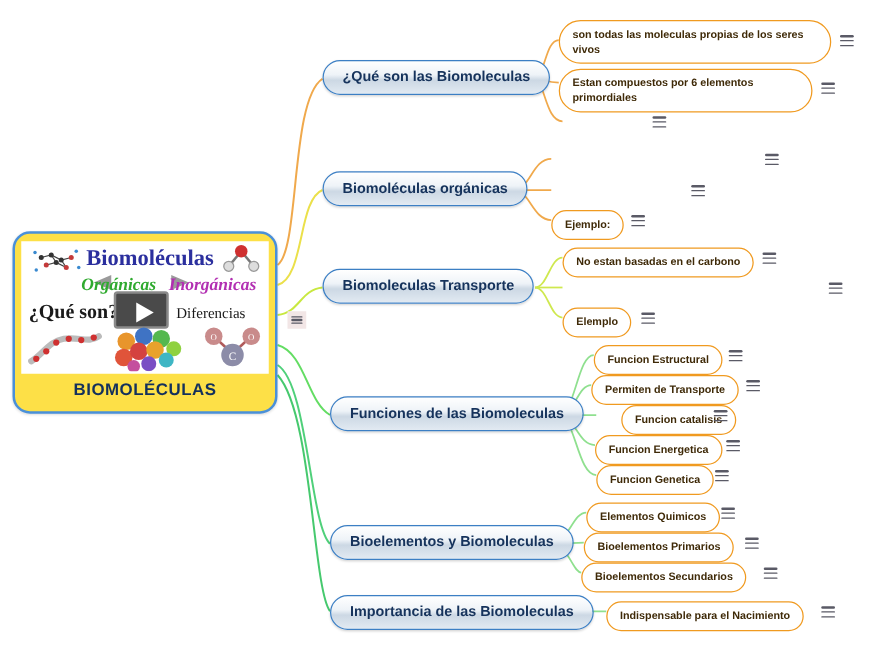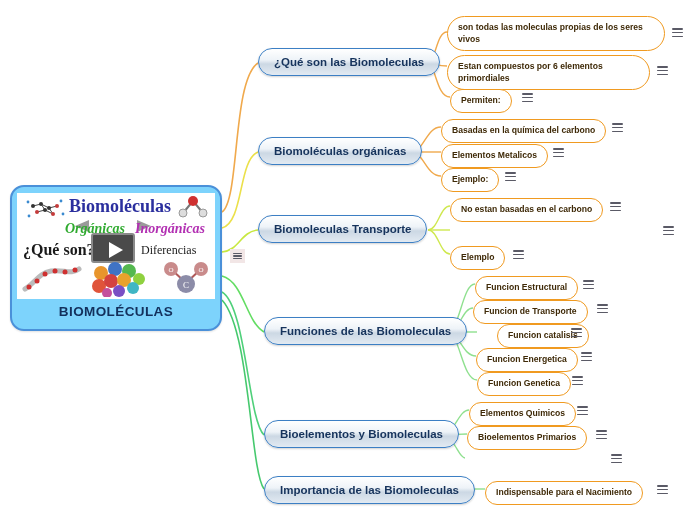--- a/index.html
+++ b/index.html
@@ -19,21 +19,21 @@
     position: absolute; left: 0; top: 0;
     width: 696px; height: 520px;
     pointer-events: none;
   }
 
   
   .central {
     position: absolute;
     left: 10px; top: 185px;
     width: 212px; height: 146px;
-    background: #7dd3fc;
+    background: #fde047;
     border: 2px solid #4a90d9;
     border-radius: 14px;
     padding: 6px 6px 2px 6px;
     display: flex; flex-direction: column; align-items: center;
     box-shadow: 0 1px 2px rgba(0,0,0,0.12);
   }
   .central-thumb {
     width: 198px; height: 106px;
     background: #ffffff;
     position: relative;
@@ -262,45 +262,36 @@
 
   <div class="node leaf wrap" style="left:447px; top:55px; width:203px;">
     <span>Estan compuestos por 6 elementos primordiales</span>
   </div>
   <div class="hamburger" style="left:657px; top:66px;">
       <i></i>
       <i></i>
       <i></i>
     </div>
 
-  <div class="node leaf" style="left:450px; top:89px;">
-    <span>Permiten:</span>
-  </div>
   <div class="hamburger" style="left:522px; top:93px;">
       <i></i>
       <i></i>
       <i></i>
     </div>
 
   <div class="node branch" style="left:258px; top:137px;">
     <span>Biomoléculas orgánicas</span>
   </div>
 
-  <div class="node leaf" style="left:441px; top:119px;">
-    <span>Basadas en la química del carbono</span>
-  </div>
   <div class="hamburger" style="left:612px; top:123px;">
       <i></i>
       <i></i>
       <i></i>
     </div>
 
-  <div class="node leaf" style="left:441px; top:144px;">
-    <span>Elementos Metalicos</span>
-  </div>
   <div class="hamburger" style="left:553px; top:148px;">
       <i></i>
       <i></i>
       <i></i>
     </div>
 
   <div class="node leaf" style="left:441px; top:168px;">
     <span>Ejemplo:</span>
   </div>
   <div class="hamburger" style="left:505px; top:172px;">
@@ -344,21 +335,21 @@
   <div class="node branch" style="left:264px; top:317px;">
     <span>Funciones de las Biomoleculas</span>
   </div>
   <div class="hamburger" style="left:583px; top:280px;">
       <i></i>
       <i></i>
       <i></i>
     </div>
 
   <div class="node leaf" style="left:473px; top:300px;">
-    <span>Funcion de Transporte</span>
+    <span>Permiten de Transporte</span>
   </div>
   <div class="hamburger" style="left:597px; top:304px;">
       <i></i>
       <i></i>
       <i></i>
     </div>
 
   <div class="node leaf" style="left:477px; top:324px;margin-left:20px;">
     <span>Funcion catalisis</span>
   </div>
@@ -401,20 +392,23 @@
 
   <div class="node leaf" style="left:467px; top:426px;">
     <span>Bioelementos Primarios</span>
   </div>
   <div class="hamburger" style="left:596px; top:430px;">
       <i></i>
       <i></i>
       <i></i>
     </div>
 
+  <div class="node leaf" style="left:465px; top:450px;">
+    <span>Bioelementos Secundarios</span>
+  </div>
   <div class="hamburger" style="left:611px; top:454px;">
       <i></i>
       <i></i>
       <i></i>
     </div>
 
   <div class="node branch" style="left:264px; top:476px;">
     <span>Importancia de las Biomoleculas</span>
   </div>
 

